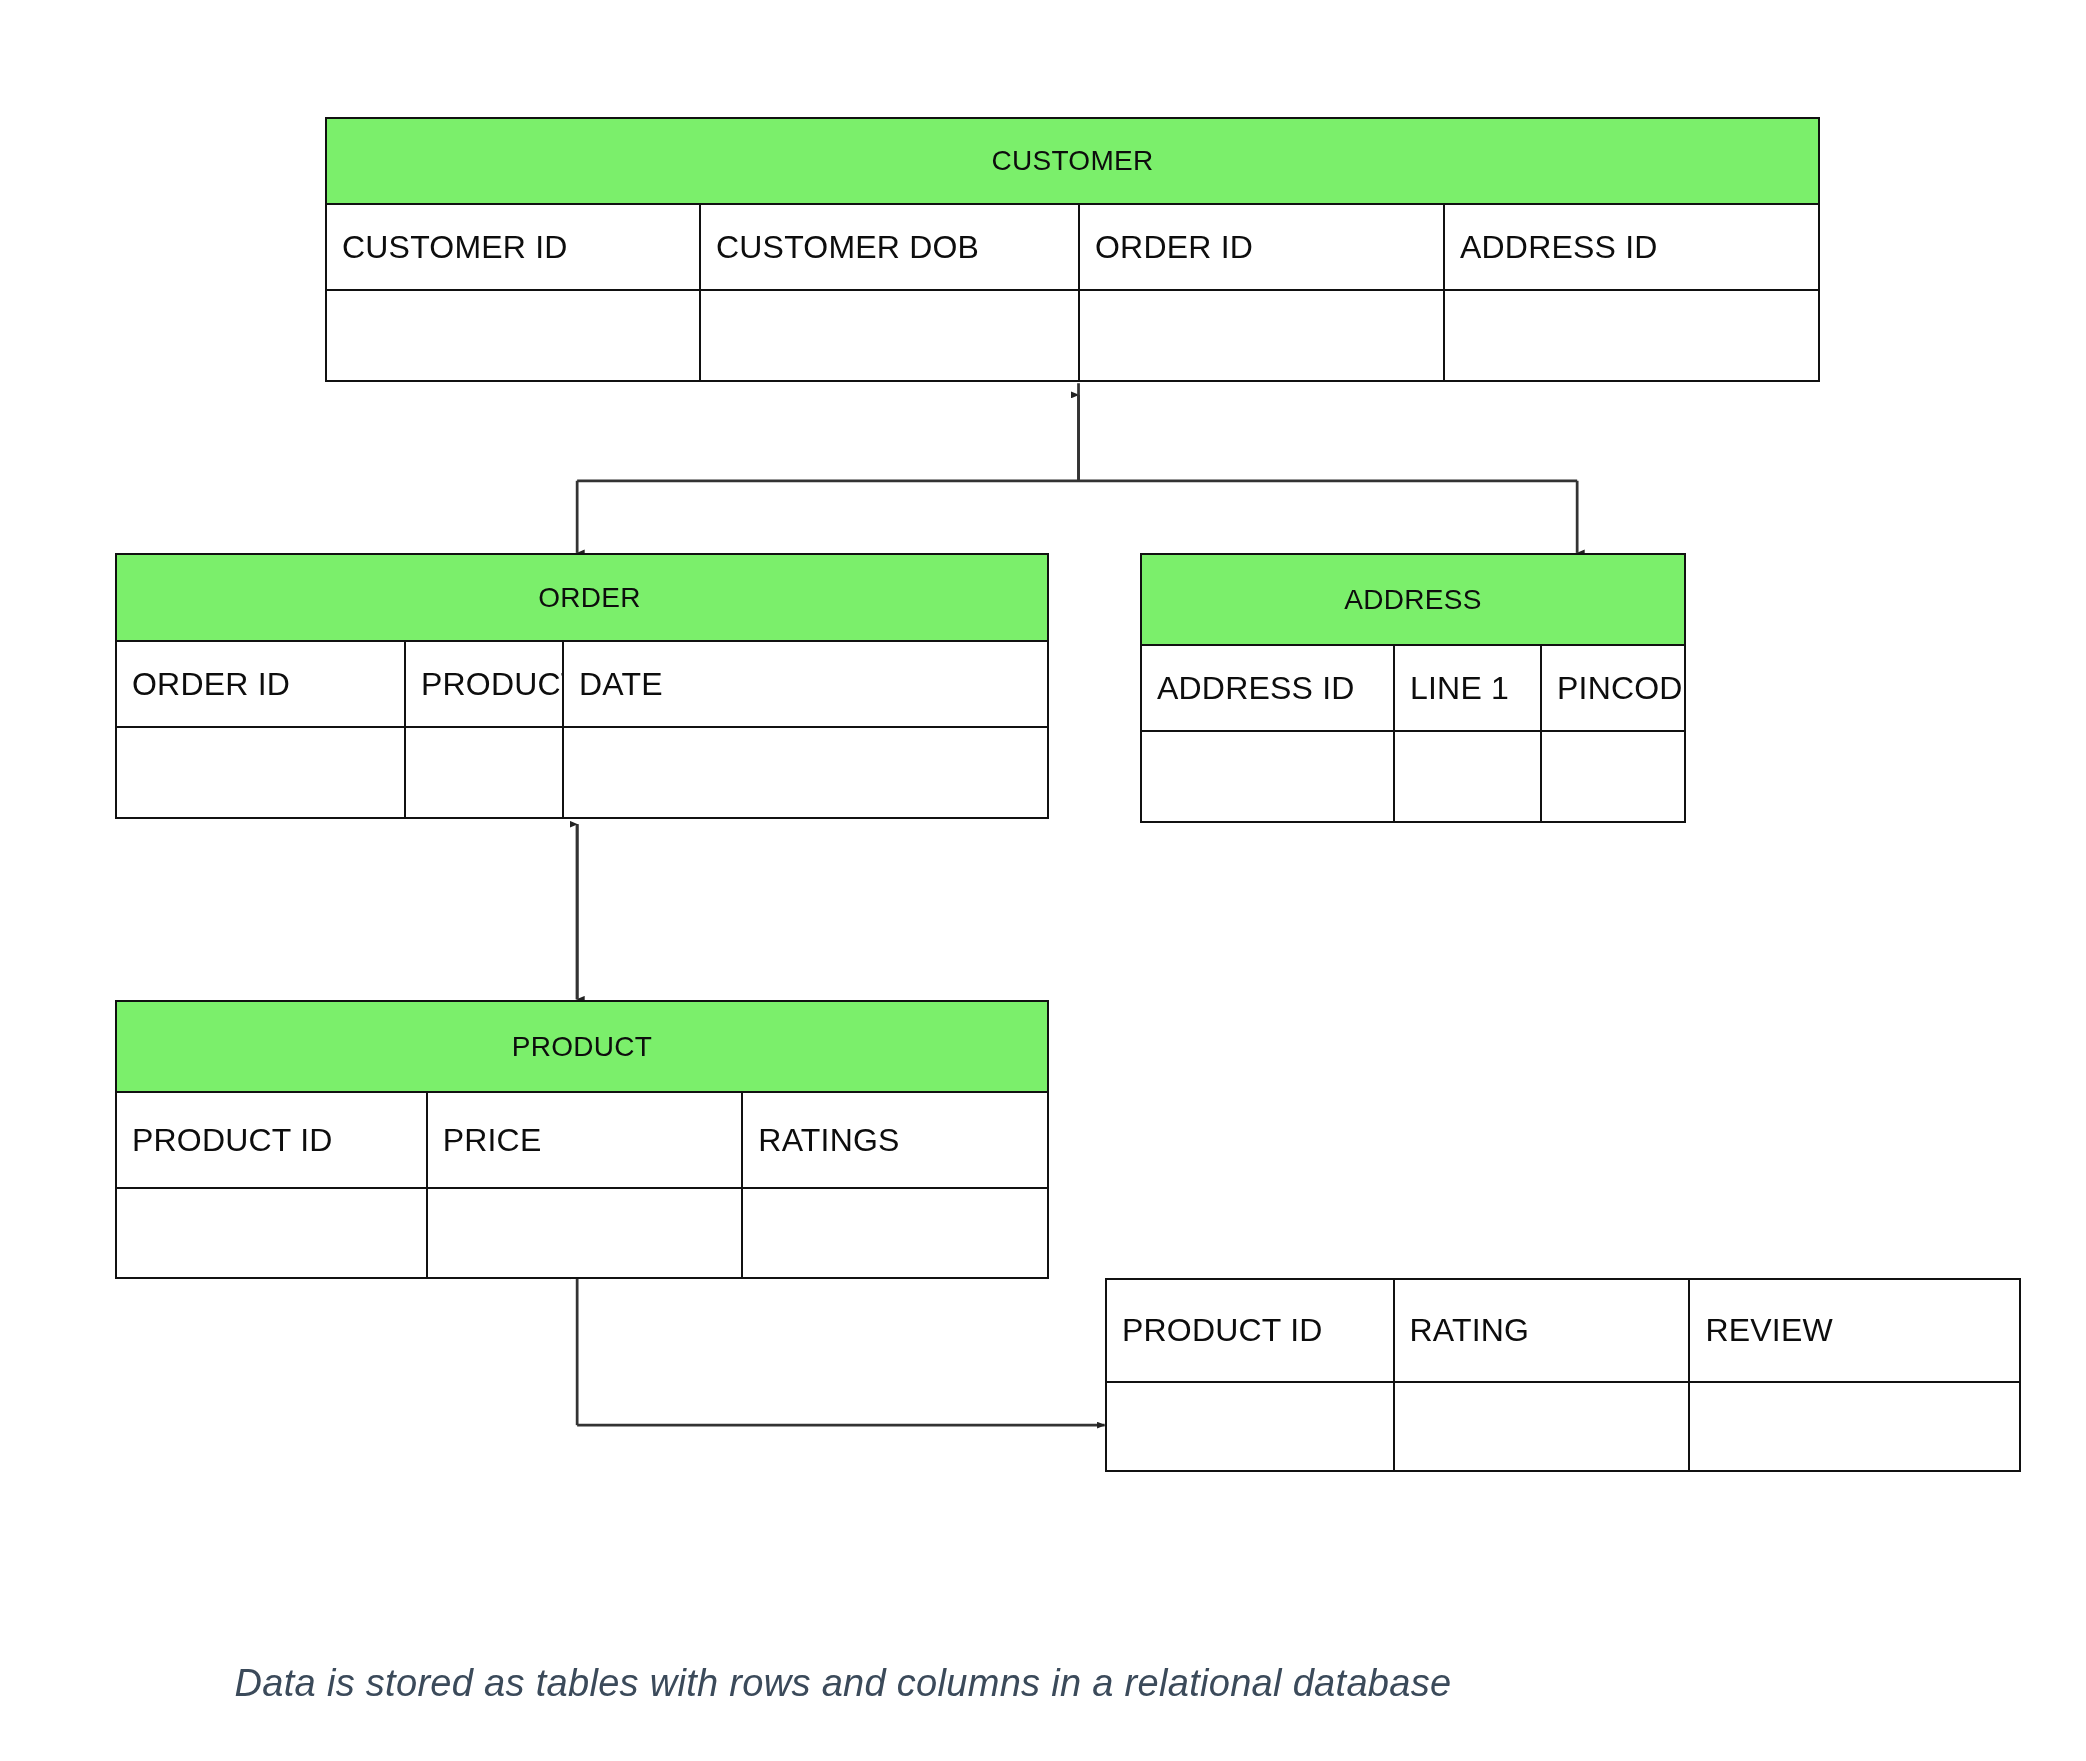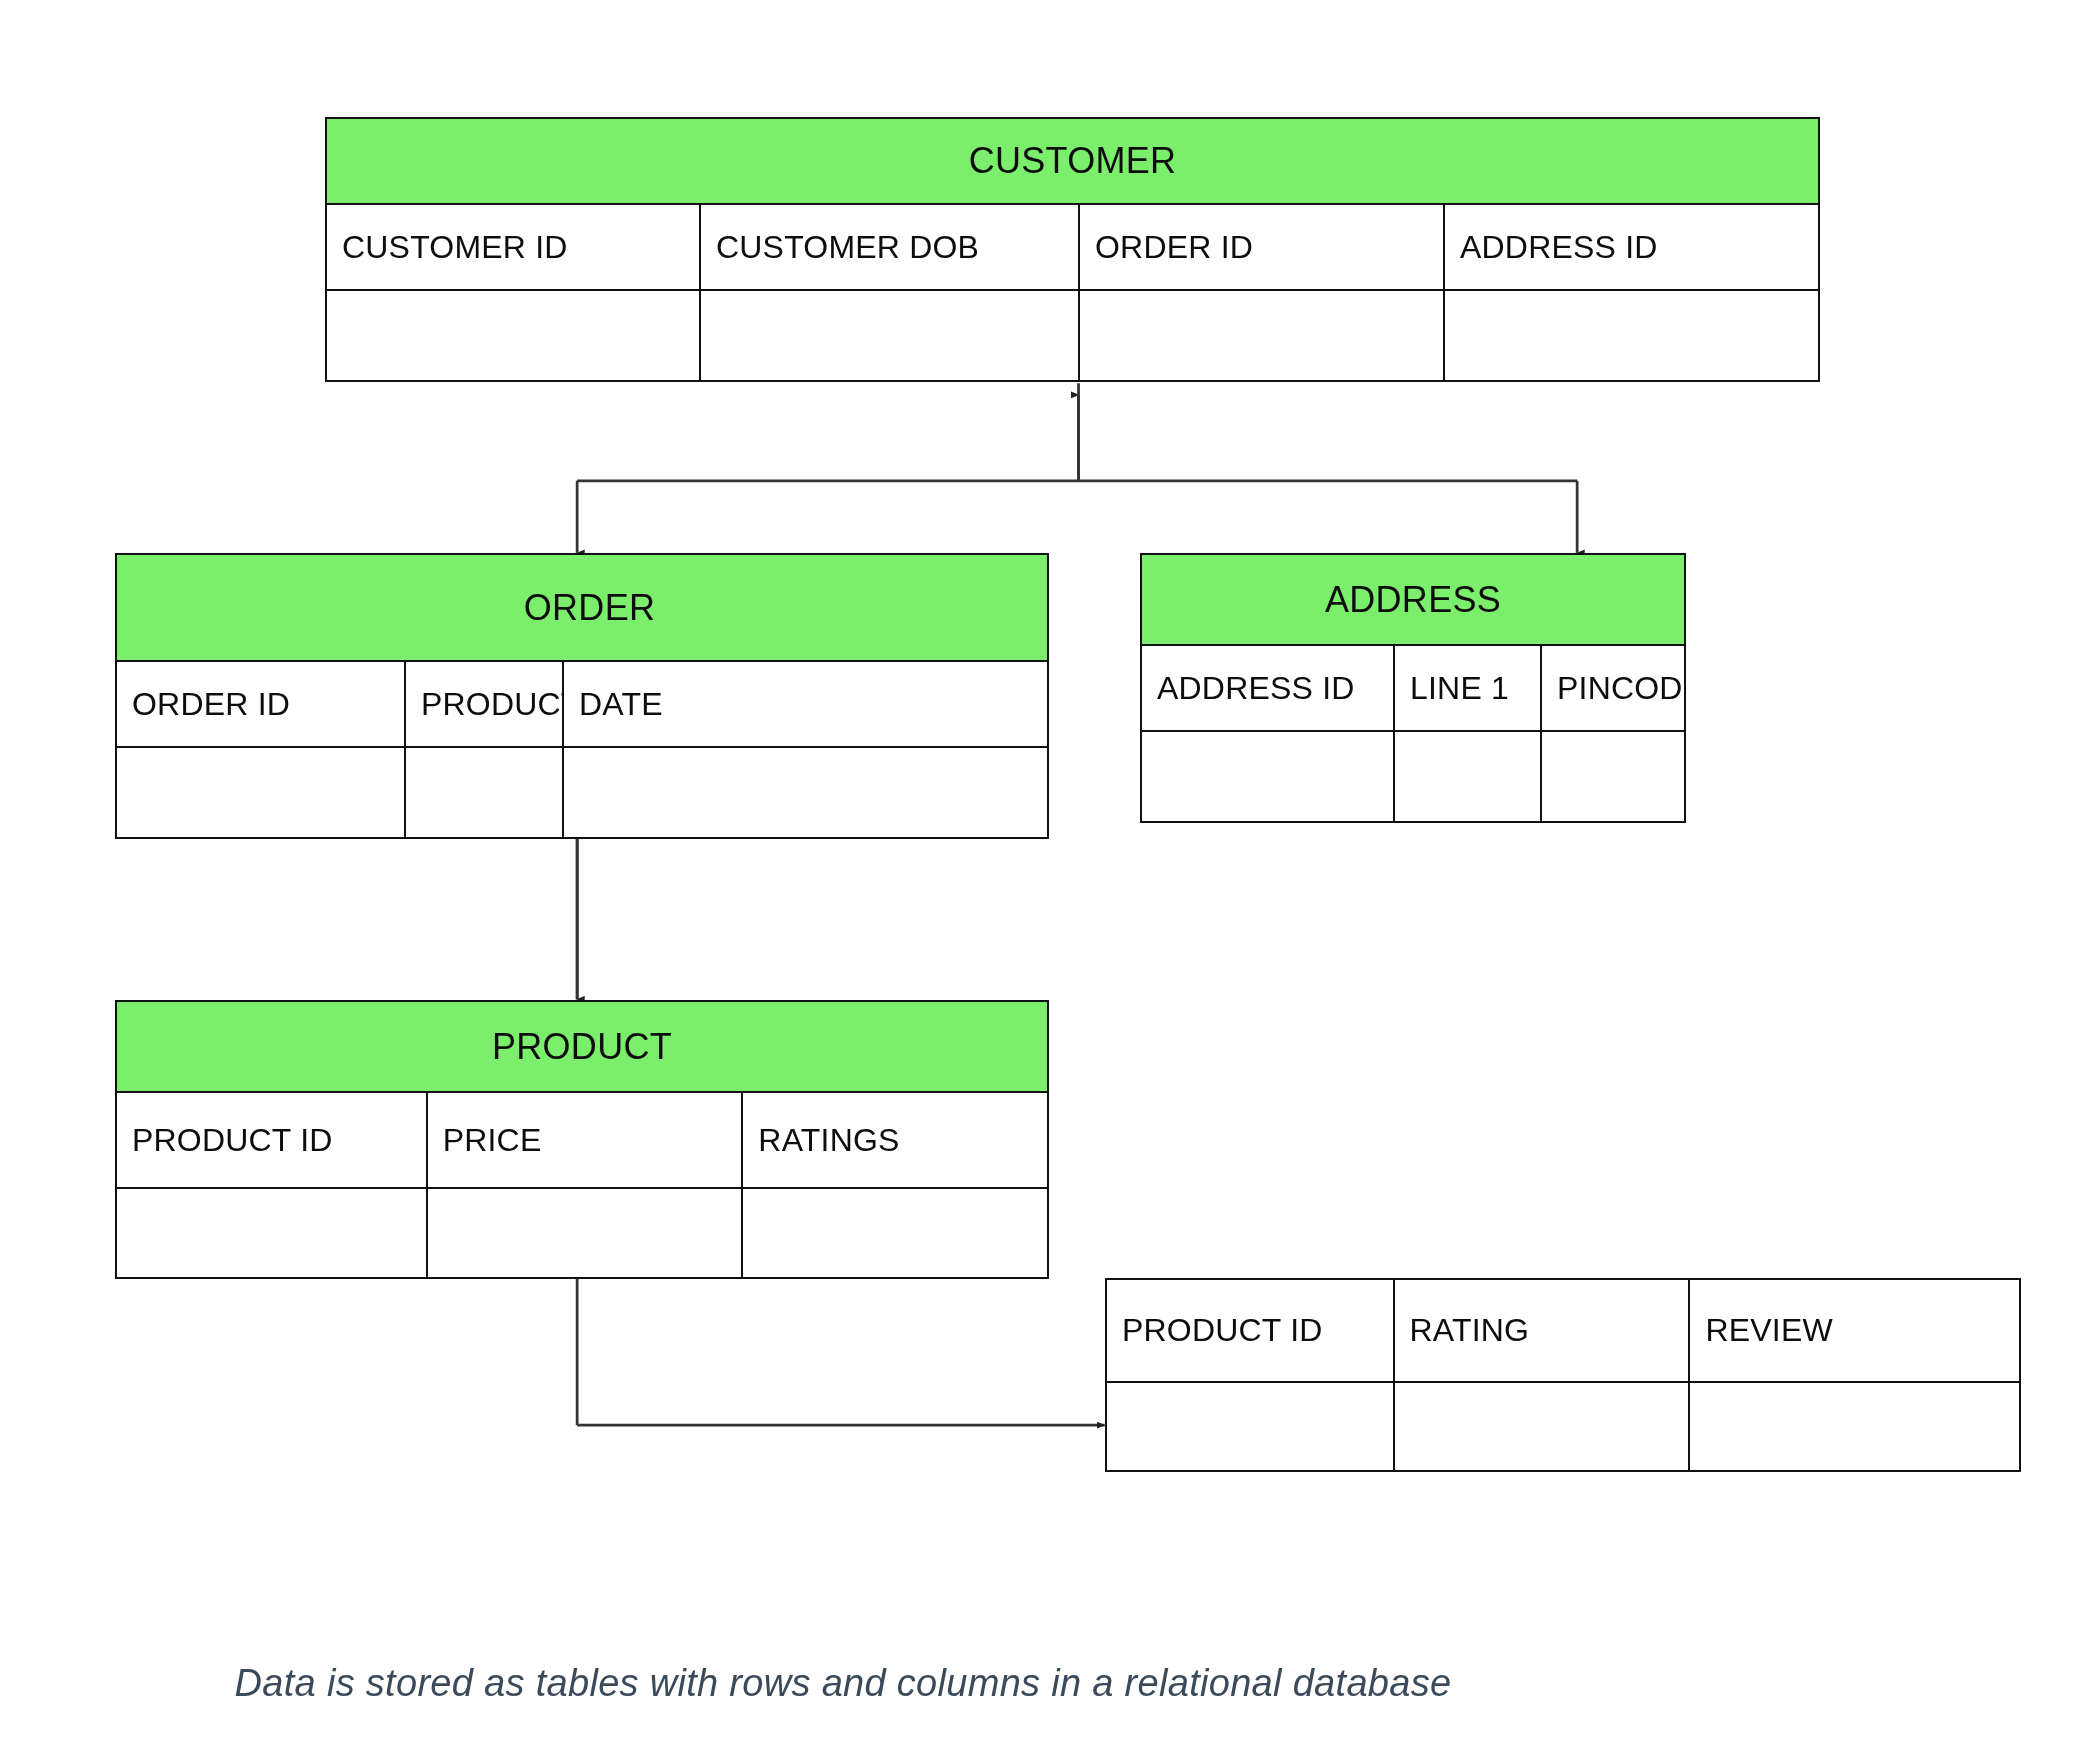--- a/index.html
+++ b/index.html
@@ -40,21 +40,21 @@
     flex-direction: column;
   }
   .entity-title {
     box-sizing: border-box;
     background: #7BEF6B;
     border-bottom: 2.1px solid #111111;
     display: flex;
     align-items: center;
     justify-content: center;
     color: #0d0d0d;
-    font-size: 36px;
+    font-size: 28px;
     letter-spacing: 0.3px;
     font-weight: 400;
     white-space: nowrap;
   }
   .entity-cols,
   .entity-blank {
     display: flex;
     flex-direction: row;
     box-sizing: border-box;
   }
@@ -84,21 +84,21 @@
   #entity-customer .entity-title { height: 86px; }
   #entity-customer .entity-cols  { height: 86px; }
   #entity-customer .entity-blank { height: 89px; }
   #entity-customer .c0 { width: 374px; }
   #entity-customer .c1 { width: 379px; }
   #entity-customer .c2 { width: 365px; }
   #entity-customer .c3 { width: 372px; }
 
   
   #entity-order          { left: 115px;  top: 553px;  width: 934px; }
-  #entity-order .entity-title { height: 107px; padding-left: 15px; }
+  #entity-order .entity-title { height: 87px; padding-left: 15px; }
   #entity-order .entity-cols  { height: 86px; }
   #entity-order .entity-blank { height: 89px; }
   #entity-order .c0 { width: 289px; }
   #entity-order .c1 { width: 158px; }
   #entity-order .c2 { width: 420px; }
 
   
   #entity-address          { left: 1140px; top: 553px;  width: 546px; }
   #entity-address .entity-title { height: 91px; }
   #entity-address .entity-cols  { height: 86px; }

